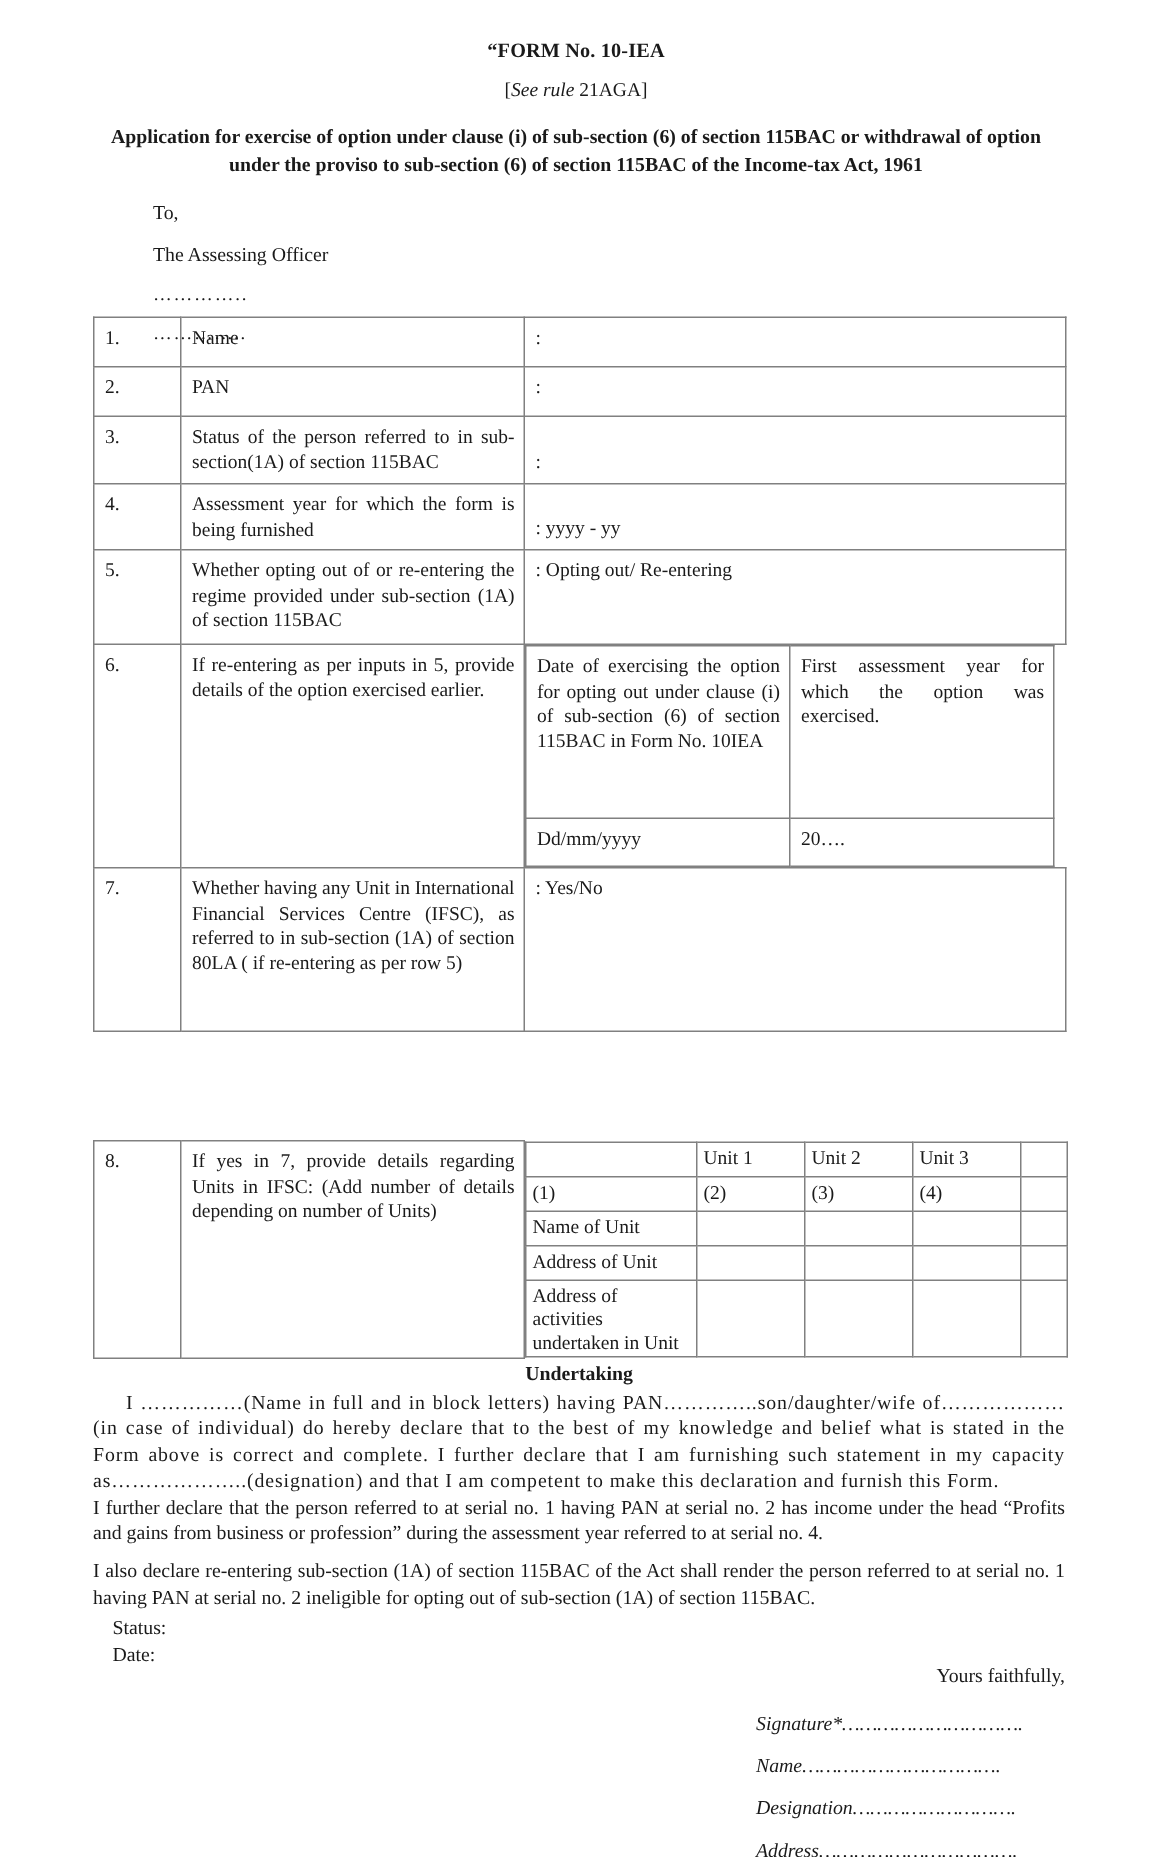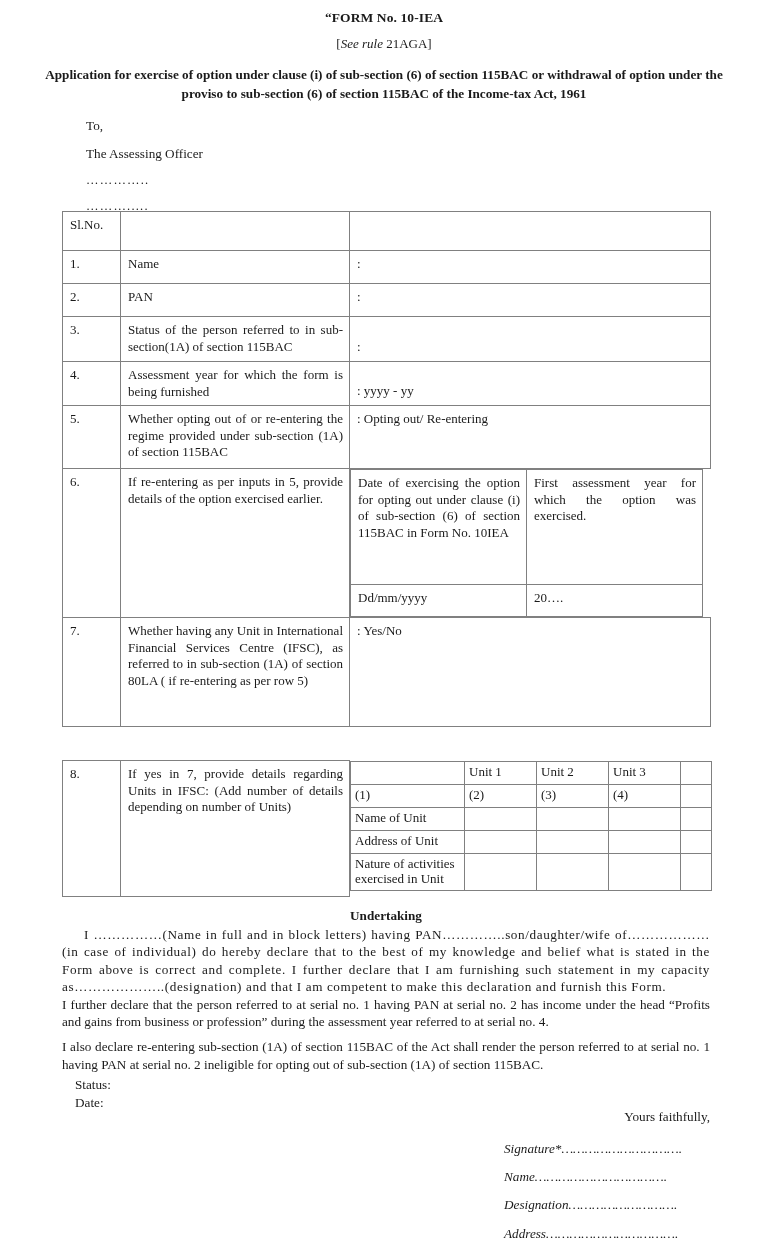--- a/index.html
+++ b/index.html
@@ -13,21 +13,21 @@
     font-family: "Liberation Serif", "DejaVu Serif", serif;
     color: #1a1a1a;
     position: relative;
     overflow: hidden;
   }
   .page {
     position: relative;
     width: 768px;
     height: 1238px;
     box-sizing: border-box;
-    padding: 0;
+    padding: 16px;
   }
 
   
   .form-title {
     text-align: center;
     font-weight: bold;
     font-size: 13.5px;
     padding-top: 10px;
     letter-spacing: 0.1px;
   }
@@ -200,25 +200,20 @@
   </div>
 
   <div class="main-table-wrap">
     <table class="formtable main">
       <colgroup>
         <col class="col-sl">
           <col class="col-desc">
           <col class="col-val">
       </colgroup>
       <tbody>
-        <tr>
-          <td style="height:28px">Sl.No.</td>
-          <td></td>
-          <td></td>
-        </tr>
 
         <tr>
           <td style="height:22px">1.</td>
           <td>Name</td>
           <td>:</td>
         </tr>
 
         <tr>
           <td style="height:22px">2.</td>
           <td>PAN</td>
@@ -318,21 +313,21 @@
                   <td></td>
                 </tr>
                 <tr>
                   <td>Address of Unit</td>
                   <td></td>
                   <td></td>
                   <td></td>
                   <td></td>
                 </tr>
                 <tr>
-                  <td style="height:32px">Nature of activities exercised in Unit</td>
+                  <td style="height:32px">Address of activities undertaken in Unit</td>
                   <td></td>
                   <td></td>
                   <td></td>
                   <td></td>
                 </tr>
               </tbody>
             </table>
           </td>
         </tr>
       </tbody>

